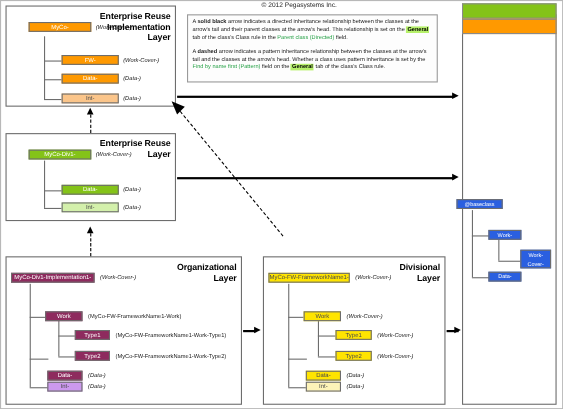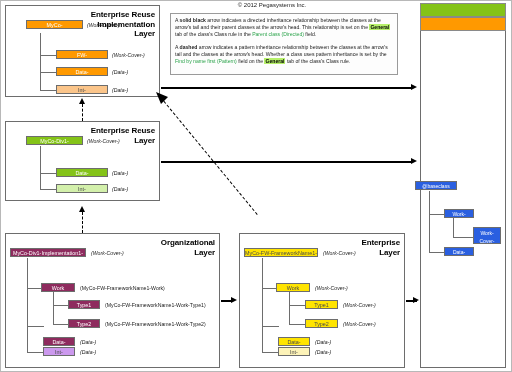--- a/index.html
+++ b/index.html
@@ -143,21 +143,21 @@
 
     <div class="node" style="left:37px;top:103px;width:32px;background:#8e2b5e;">Data-</div>
     <div class="ann" style="left:74px;top:104px;">(Data-)</div>
 
     <div class="node lite" style="left:37px;top:113px;width:32px;background:#cc99ee;">Int-</div>
     <div class="ann" style="left:74px;top:114px;">(Data-)</div>
   </div>
 
   <div class="panel" style="left:238px;top:232px;width:166px;height:135px;">
     <div class="panel-title">
-      <div>Enterprise</div>
+      <div>Divisional</div>
       <div>Layer</div>
     </div>
 
     <div class="conn v" style="left:22px;top:24px;height:94px;"></div>
     <div class="conn h" style="left:22px;top:54px;width:14px;"></div>
     <div class="conn h" style="left:22px;top:92px;width:17px;"></div>
     <div class="conn h" style="left:22px;top:118px;width:17px;"></div>
     <div class="conn v" style="left:49px;top:54px;height:36px;"></div>
     <div class="conn h" style="left:49px;top:71px;width:16px;"></div>
     <div class="conn h" style="left:49px;top:90px;width:16px;"></div>

